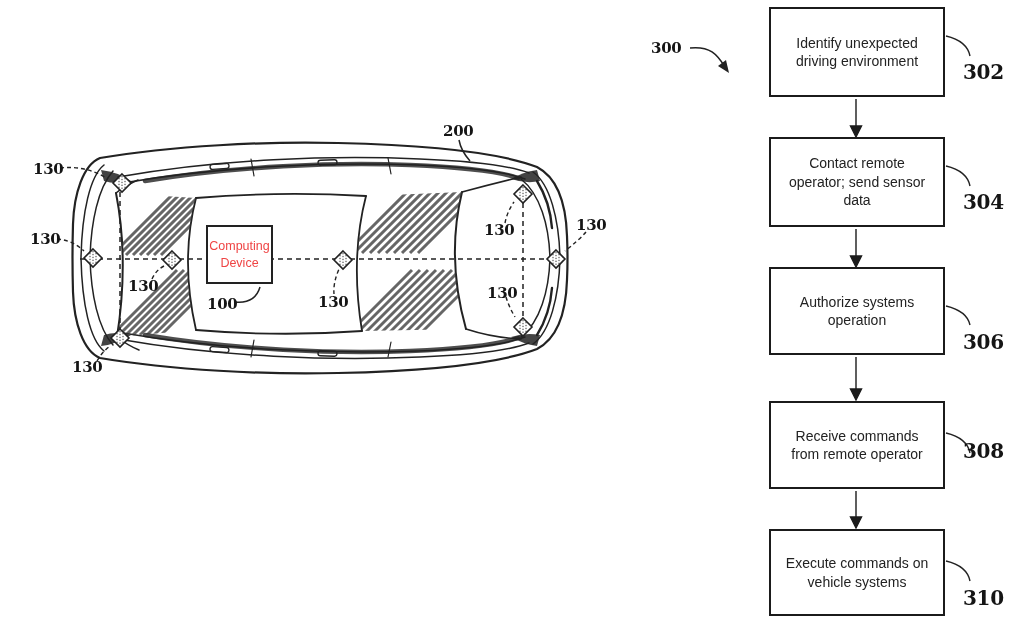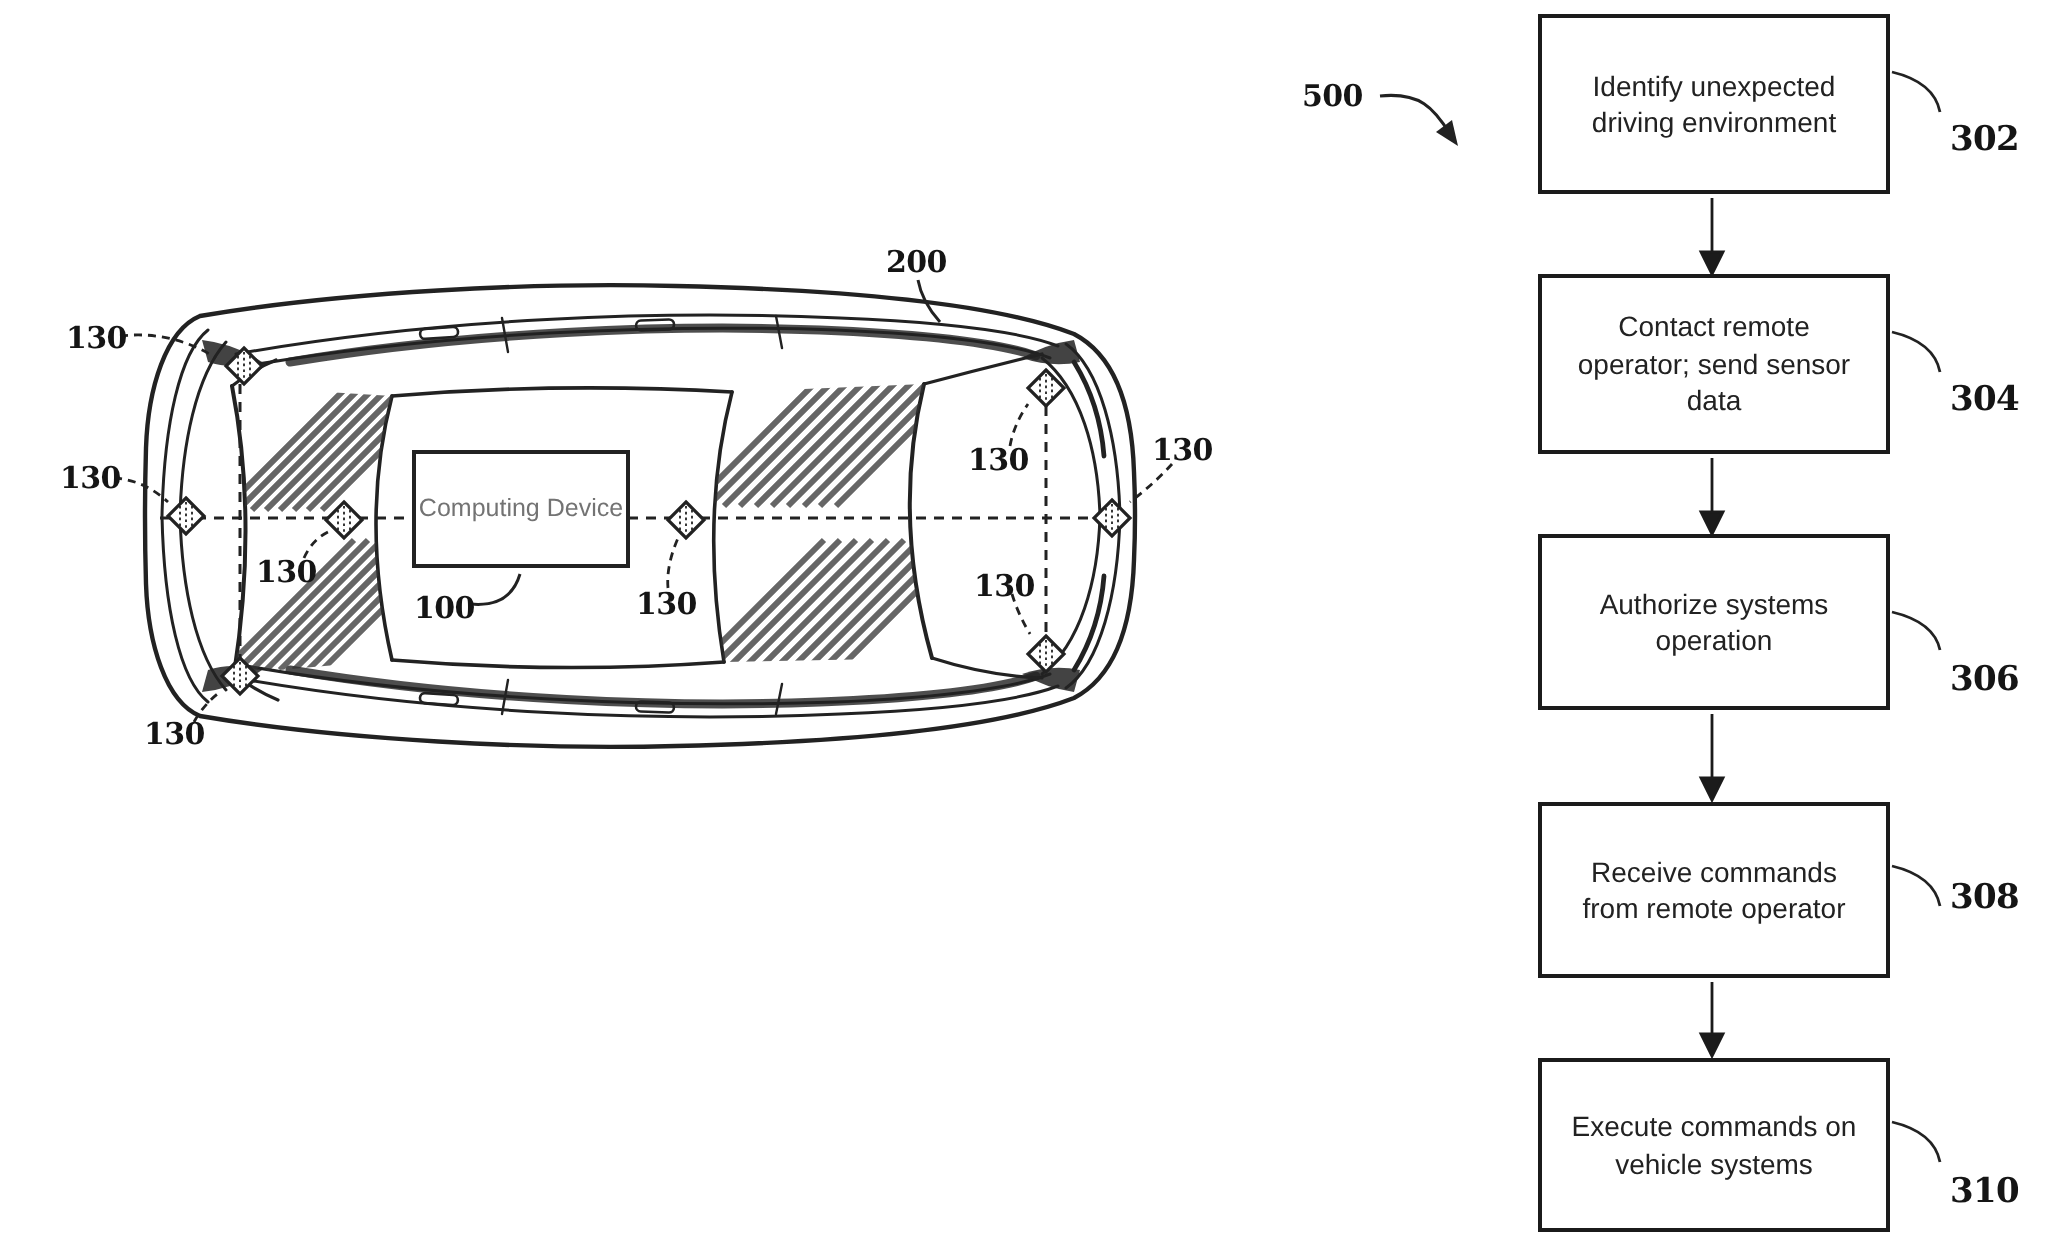--- a/index.html
+++ b/index.html
@@ -3,36 +3,36 @@
 <meta charset="utf-8">
 <style>
   * { margin:0; padding:0; box-sizing:border-box; }
   html,body { background:#ffffff; }
   .stage{
     position:relative; width:1024px; height:628px; background:#ffffff;
     font-family:"Liberation Sans", sans-serif; color:#222; overflow:hidden;
   }
   .art{ position:absolute; left:0; top:0; width:1024px; height:628px; }
   .cd-box{
-    position:absolute; left:206px; top:225px; width:109px; height:59px;
+    position:absolute; left:206px; top:225px; width:67px; height:59px;
     border:2px solid #222; background:#fff;
     display:flex; align-items:center; justify-content:center; text-align:center;
-    font-size:12.5px; line-height:1.3; color:#737373;
+    font-size:12.5px; line-height:1.3; color:#ef4444;
   }
   .flow-box{
     position:absolute; left:769px; width:176px;
     border:2.5px solid #1b1b1b; background:#fff;
     display:flex; align-items:center; justify-content:center; text-align:center;
     font-size:14px; line-height:1.32; color:#222; padding:16px 11px;
   }
   .ref{
     position:absolute; font-family:"DejaVu Serif", serif; font-weight:bold;
     font-size:15px; color:#151515; letter-spacing:-0.3px; white-space:nowrap;
   }
-  .ref.sm{ font-size:17px;margin-left:12px; }
+  .ref.sm{ font-size:20px; }
 </style>
 </head>
 <body>
 
 <div class="stage">
 
   <svg class="art" viewBox="0 0 1024 628" aria-hidden="true">
     <defs>
       <g id="sensor">
         <path d="M0,-9 L9,0 L0,9 L-9,0 Z" fill="#ffffff" stroke="#222" stroke-width="1.6"></path>
@@ -168,21 +168,21 @@
   <span class="ref" style="left:33px;top:160px">130</span>
   <span class="ref" style="left:30px;top:230px">130</span>
   <span class="ref" style="left:72px;top:358px">130</span>
   <span class="ref" style="left:128px;top:277px">130</span>
   <span class="ref" style="left:318px;top:293px">130</span>
   <span class="ref" style="left:484px;top:221px">130</span>
   <span class="ref" style="left:576px;top:216px">130</span>
   <span class="ref" style="left:487px;top:284px">130</span>
   <span class="ref" style="left:207px;top:295px">100</span>
   <span class="ref" style="left:443px;top:122px">200</span>
-  <span class="ref" style="left:651px;top:39px">500</span>
+  <span class="ref" style="left:651px;top:39px">300</span>
 
   <div class="flow-box" style="top:7px;height:90px">
     <span>Identify unexpected driving environment</span>
   </div>
   <div class="flow-box" style="top:137px;height:90px">
     <span>Contact remote operator; send sensor data</span>
   </div>
   <div class="flow-box" style="top:267px;height:88px">
     <span>Authorize systems operation</span>
   </div>

